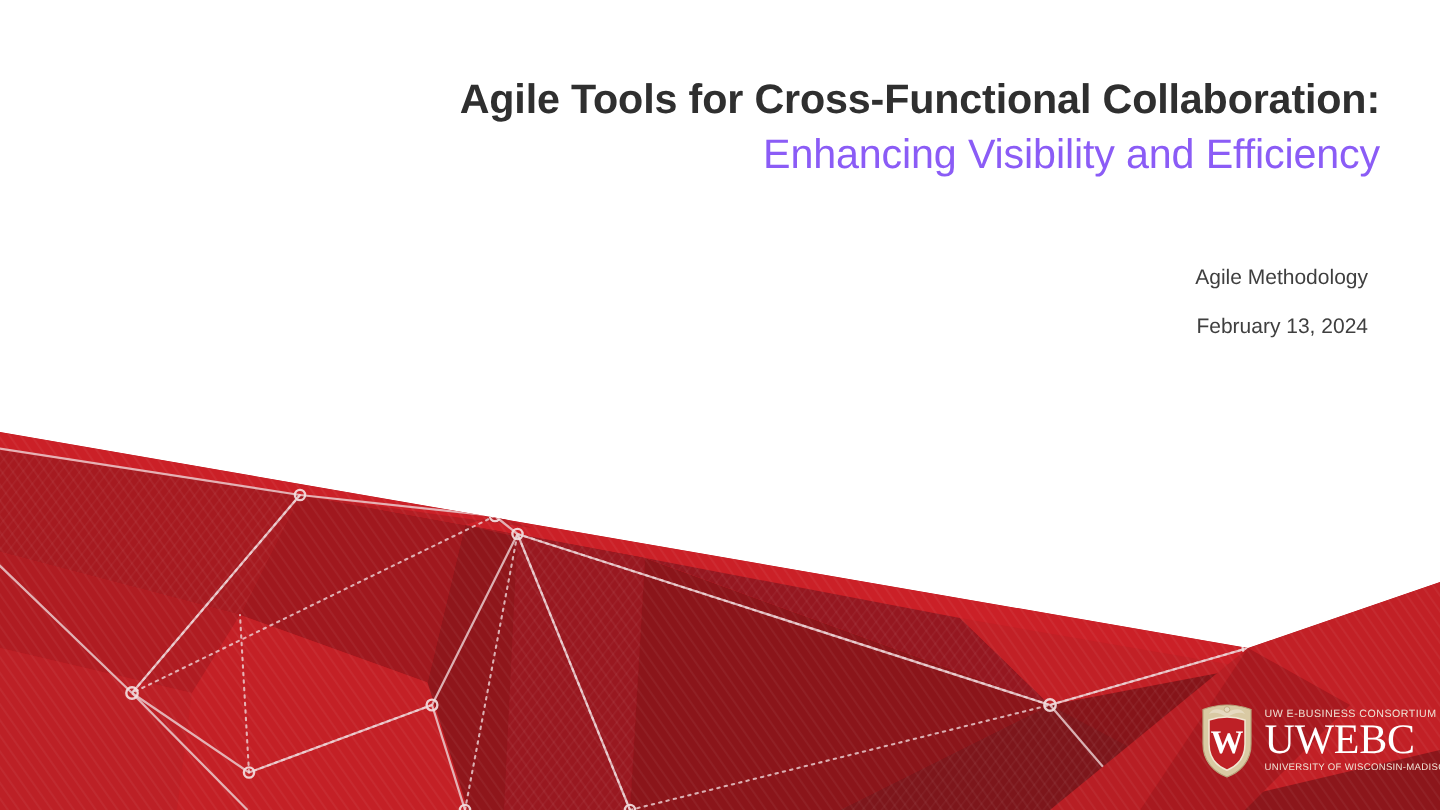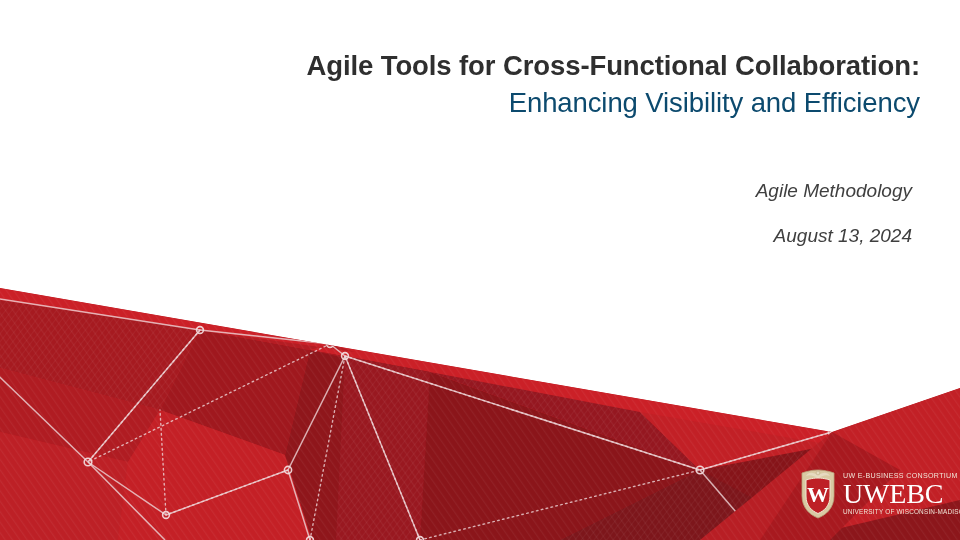--- a/index.html
+++ b/index.html
@@ -29,41 +29,40 @@
     font-size: 27.5px;
     font-weight: bold;
     color: #2f2f2f;
     letter-spacing: -0.1px;
     line-height: 1.34;
     white-space: nowrap;
   }
   .title-line2 {
     font-size: 27.5px;
     font-weight: normal;
-    color: #0c4a6e;
+    color: #8b5cf6;
     letter-spacing: -0.1px;
     line-height: 1.34;
     white-space: nowrap;
   }
 
   
   .subtitle-block {
     position: absolute;
     left: 40px;
     top: 168px;
     width: 872px;
     text-align: right;
   }
   .subtitle-line {
-    font-size: 19px;
+    font-size: 14px;
     font-weight: normal;
     color: #3f3f3f;
     line-height: 2.38;
     white-space: nowrap;
-    font-style: italic;
   }
 
   
   #artwork {
     position: absolute;
     left: 0;
     top: 0;
     width: 960px;
     height: 540px;
     pointer-events: none;
@@ -215,21 +214,21 @@
     </g>
   </svg>
 
   <div class="title-block">
     <div class="title-line1">Agile Tools for Cross-Functional Collaboration:</div>
     <div class="title-line2">Enhancing Visibility and Efficiency</div>
   </div>
 
   <div class="subtitle-block">
     <div class="subtitle-line">Agile Methodology</div>
-    <div class="subtitle-line">August 13, 2024</div>
+    <div class="subtitle-line">February 13, 2024</div>
   </div>
 
   <div class="logo">
 
     <svg class="crest" viewBox="0 0 44 52" xmlns="http://www.w3.org/2000/svg">
 
       <path d="M22 2 C30 2 38 5 38 5 L38 28 C38 40 30 47 22 50 C14 47 6 40 6 28 L6 5 C6 5 14 2 22 2 Z" fill="#d9c9a3" stroke="#b9a57c" stroke-width="0.8"></path>
 
       <path d="M10 8 C13 3 18 5 22 7 C26 5 31 3 34 8 C30 6 26 8 22 10 C18 8 14 6 10 8 Z" fill="#e6dac0"></path>
       <circle cx="22" cy="5" r="1.9" fill="#e6dac0" stroke="#b9a57c" stroke-width="0.5"></circle>

